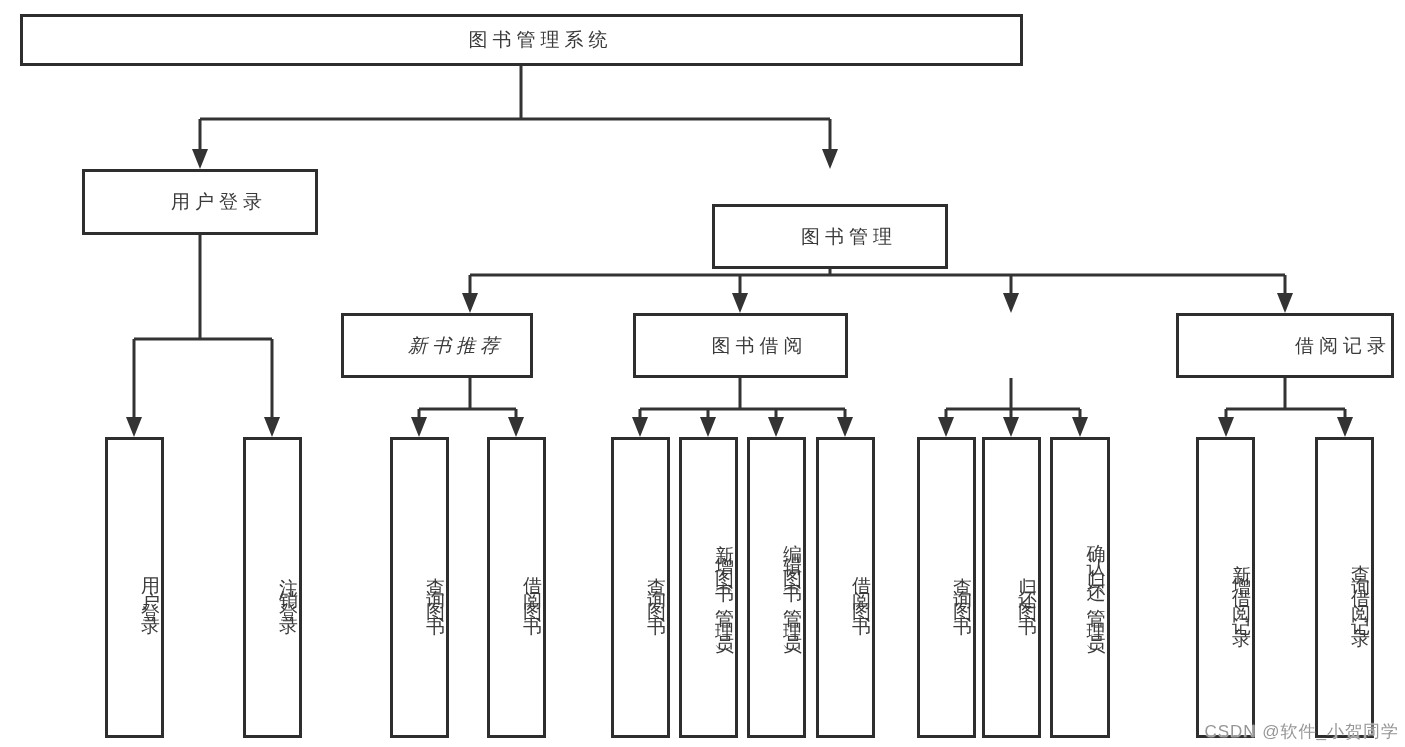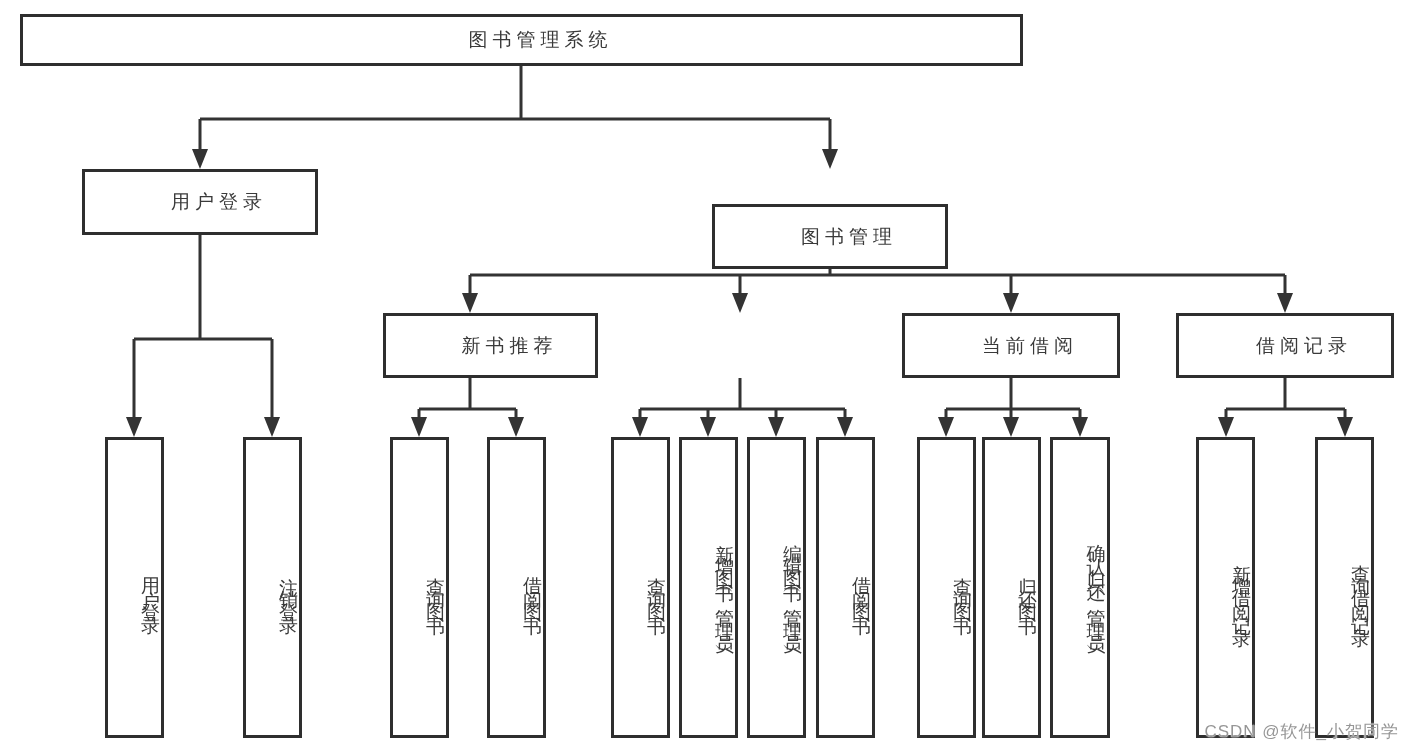--- a/index.html
+++ b/index.html
@@ -91,27 +91,27 @@
     <span class="lbl">图书管理系统</span>
   </div>
 
   <div class="box" style="left:82px; top:169px; width:236px; height:66px;">
     <span class="lbl">用户登录</span>
   </div>
   <div class="box" style="left:712px; top:169px; width:236px; height:65px;margin-top:35px;">
     <span class="lbl">图书管理</span>
   </div>
 
-  <div class="box" style="left:383px; top:313px; width:215px; height:65px;">
+  <div class="box" style="left:341px; top:313px; width:192px; height:65px;font-style:italic;">
     <span class="lbl">新书推荐</span>
   </div>
-  <div class="box" style="left:902px; top:313px; width:218px; height:65px;">
-    <span class="lbl">当前借阅</span>
+  <div class="box" style="left:633px; top:313px; width:215px; height:65px;">
+    <span class="lbl">图书借阅</span>
   </div>
-  <div class="box" style="left:1176px; top:313px; width:218px; height:65px;">
+  <div class="box" style="left:1176px; top:313px; width:218px; height:65px;justify-content:flex-end;">
     <span class="lbl">借阅记录</span>
   </div>
 
   <div class="box leaf" style="left:105px; top:437px; width:59px; height:301px;">
     <span class="lbl">用户登录</span>
   </div>
   <div class="box leaf" style="left:243px; top:437px; width:59px; height:301px;">
     <span class="lbl">注销登录</span>
   </div>
 

